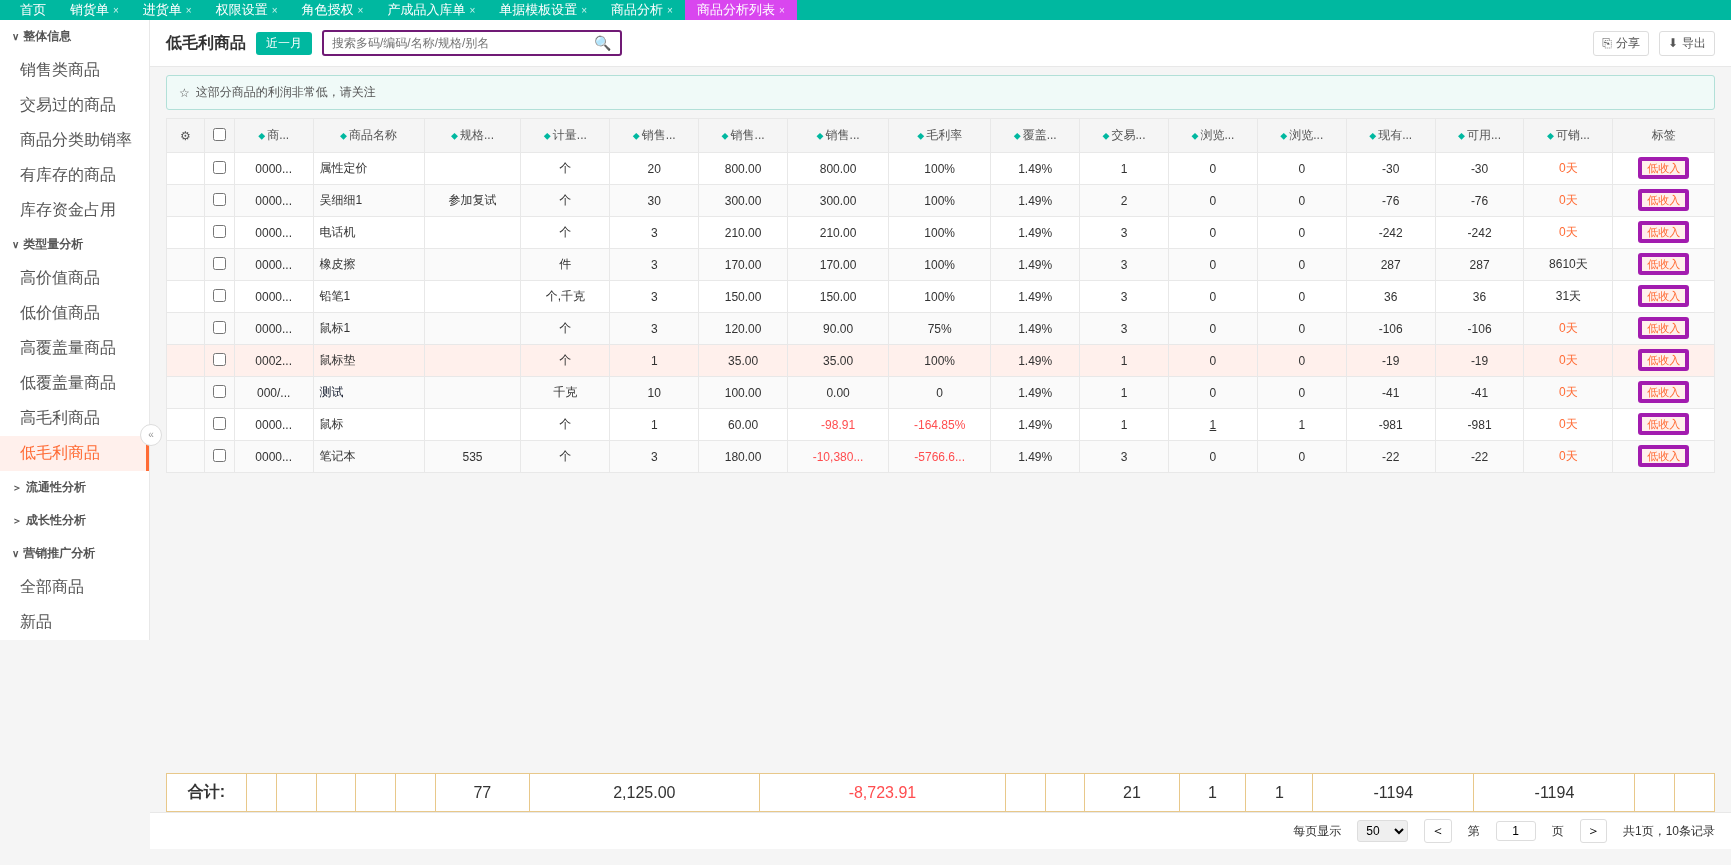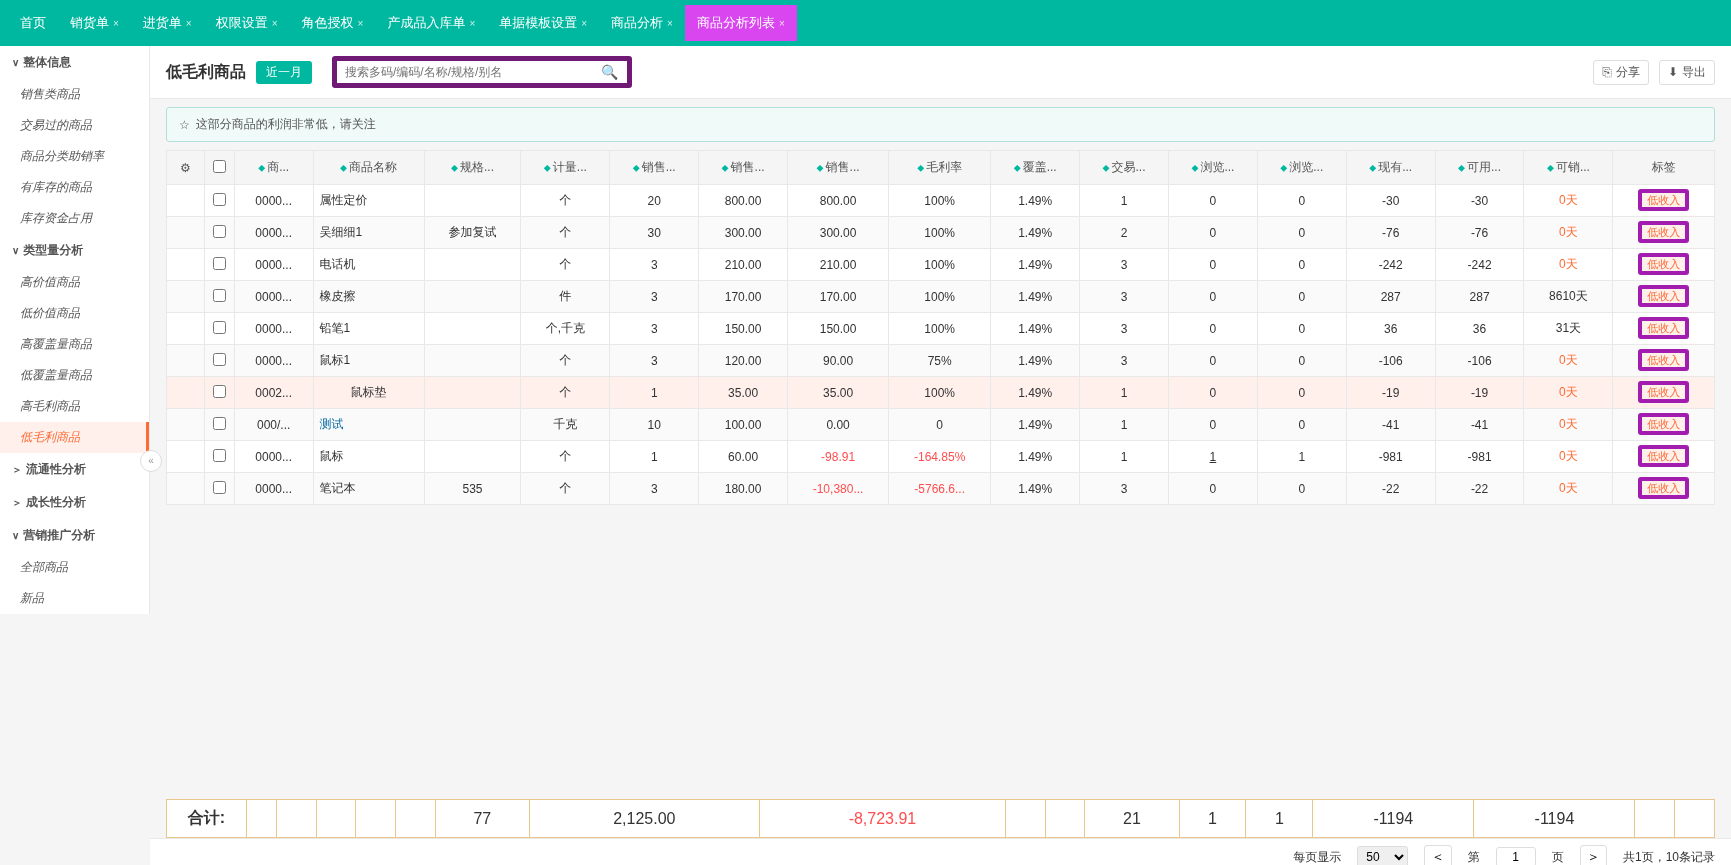--- a/index.html
+++ b/index.html
@@ -3,21 +3,21 @@
   <meta charset="utf-8">
   <style>
     * { box-sizing: border-box; margin: 0; padding: 0; }
     body { font-family: 'Microsoft YaHei', Arial, sans-serif; font-size: 12px; background: #f5f5f5; color: #333; }
 
     
     .top-nav {
       background: #00b8a0;
       display: flex;
       align-items: center;
-      height: 46px;
+      height: 20px;
       padding: 1px 8px;
     }
     .top-nav .nav-item {
       color: #fff;
       padding: 0 12px;
       height: 36px;
       line-height: 36px;
       cursor: pointer;
       white-space: nowrap;
       font-size: 13px;
@@ -43,23 +43,22 @@
       font-size: 12px;
       display: flex;
       align-items: center;
       cursor: pointer;
     }
     .sidebar-group-title .arrow { margin-right: 4px; font-size: 10px; }
     .sidebar-item {
       padding: 7px 12px 7px 20px;
       color: #555;
       cursor: pointer;
-      font-size: 12px;
+      font-size: 16px;
       white-space: nowrap;
-      font-style: italic;
     }
     .sidebar-item.active { background: #fff0ec; color: #ff6b35; border-right: 3px solid #ff6b35; }
 
     
     .content { flex: 1; display: flex; flex-direction: column; overflow: hidden; background: #f5f5f5; }
 
     
     .page-header {
       display: flex;
       align-items: center;
@@ -73,27 +72,26 @@
       background: #00b8a0;
       color: #fff;
       border: none;
       padding: 3px 10px;
       border-radius: 3px;
       cursor: pointer;
       font-size: 12px;
     }
     .search-box {
       display: flex;
-      border: 5px solid #701a75;
+      border: 2px solid #701a75;
       border-radius: 3px;
       padding: 3px 8px;
       background: #fff;
       flex: 1;
       max-width: 300px;
-      margin-left: 10px;
     }
     .search-box input {
       border: none;
       outline: none;
       font-size: 12px;
       width: 100%;
       color: #999;
     }
     .search-icon { color: #00b8a0; font-size: 14px; cursor: pointer; }
     .header-actions { margin-left: auto; display: flex; gap: 10px; }
@@ -564,41 +562,41 @@
       <td>0</td>
       <td>-106</td>
       <td>-106</td>
       <td class="red-text orange-text">0天</td>
       <td><span class="tag-badge">低收入</span></td>
     </tr>
             <tr class="highlighted">
       <td></td>
       <td class="checkbox-cell"><input type="checkbox" style=""></td>
       <td>0002...</td>
-      <td style="text-align:center; cursor:pointer; color:#333;">鼠标垫</td>
+      <td style="text-align:left; cursor:pointer; color:#333;">鼠标垫</td>
       <td></td>
       <td>个</td>
       <td>1</td>
       <td>35.00</td>
       <td class="">35.00</td>
       <td class="">100%</td>
       <td>1.49%</td>
       <td>1</td>
       <td class="">0</td>
       <td>0</td>
       <td>-19</td>
       <td>-19</td>
       <td class="red-text orange-text">0天</td>
       <td><span class="tag-badge">低收入</span></td>
     </tr>
             <tr>
       <td></td>
       <td class="checkbox-cell"><input type="checkbox" style=""></td>
       <td>000/...</td>
-      <td style="text-align:left; cursor:pointer; color:#0369a1;">测试</td>
+      <td style="text-align:left; cursor:pointer; color:#0f172a;">测试</td>
       <td></td>
       <td>千克</td>
       <td>10</td>
       <td>100.00</td>
       <td class="">0.00</td>
       <td class="">0</td>
       <td>1.49%</td>
       <td>1</td>
       <td class="">0</td>
       <td>0</td>

